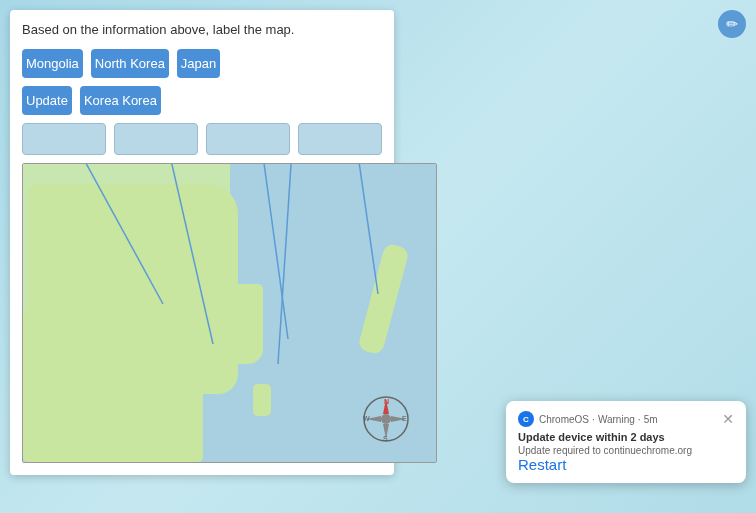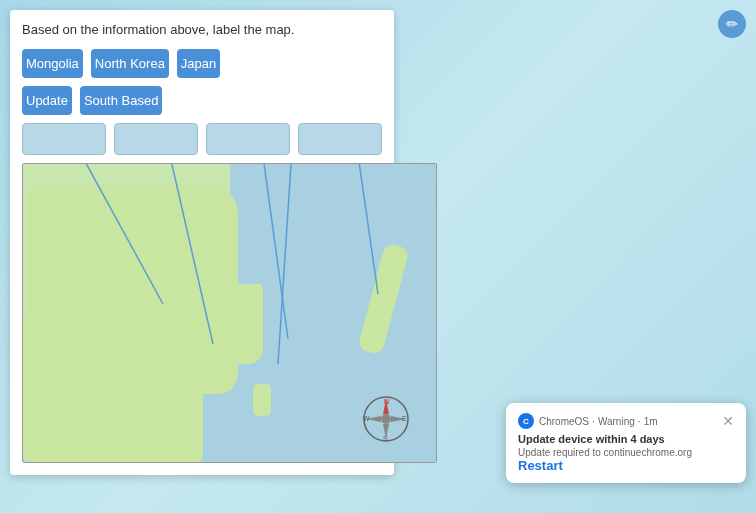--- a/index.html
+++ b/index.html
@@ -236,41 +236,41 @@
     }
 
     .notif-body {
       color: #666;
       font-size: 10px;
       margin-bottom: 0;
     }
 
     .notif-action {
       color: #1a73e8;
-      font-size: 13px;
-      font-weight: bold;
+      font-size: 15px;
+      font-weight: normal;
       cursor: pointer;
       text-decoration: none;
     }
   </style>
 </head>
 <body>
 
 <div class="main-panel">
   <div class="instruction">Based on the information above, label the map.</div>
 
   <div class="button-row">
     <button class="label-btn">Mongolia</button>
     <button class="label-btn">North Korea</button>
     <button class="label-btn">Japan</button>
   </div>
 
   <div class="button-row">
     <button class="label-btn">Update</button>
-    <button class="label-btn">South Based</button>
+    <button class="label-btn">Korea Korea</button>
   </div>
 
   <div class="drop-zones-row">
     <div class="drop-zone"></div>
     <div class="drop-zone"></div>
     <div class="drop-zone"></div>
     <div class="drop-zone"></div>
   </div>
 
   <div class="map-container">
@@ -314,20 +314,20 @@
     </svg>
   </div>
 </div>
 
 <div class="edit-icon">✏</div>
 
 <div class="notification">
   <div class="notif-header">
     <div class="notif-source">
       <div class="notif-icon">C</div>
-      <span>ChromeOS · Warning · 1m</span>
+      <span>ChromeOS · Warning · 5m</span>
     </div>
     <span class="notif-close">✕</span>
   </div>
-  <div class="notif-title">Update device within 4 days</div>
+  <div class="notif-title">Update device within 2 days</div>
   <div class="notif-body">Update required to continuechrome.org</div>
   <a class="notif-action" href="#">Restart</a>
 </div>
 
 </body></html>

